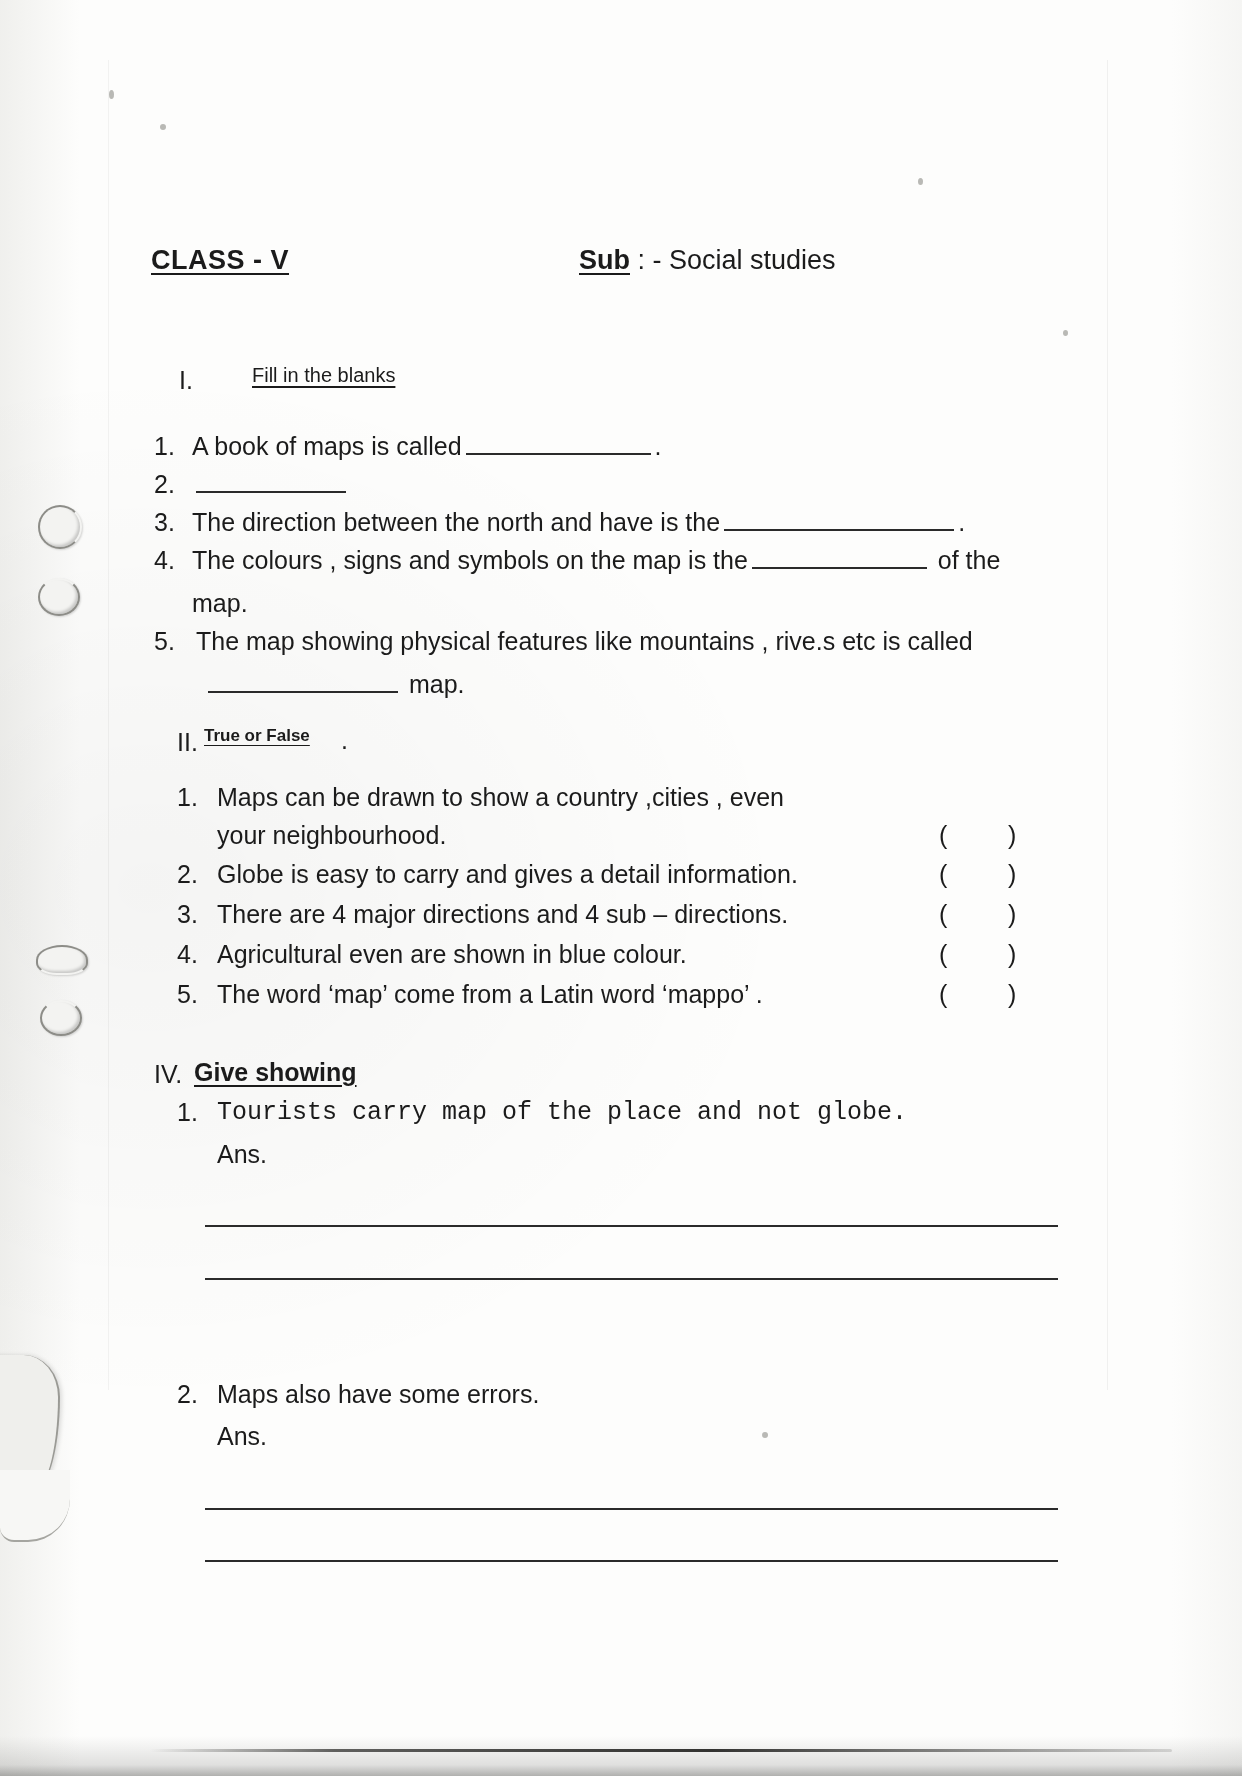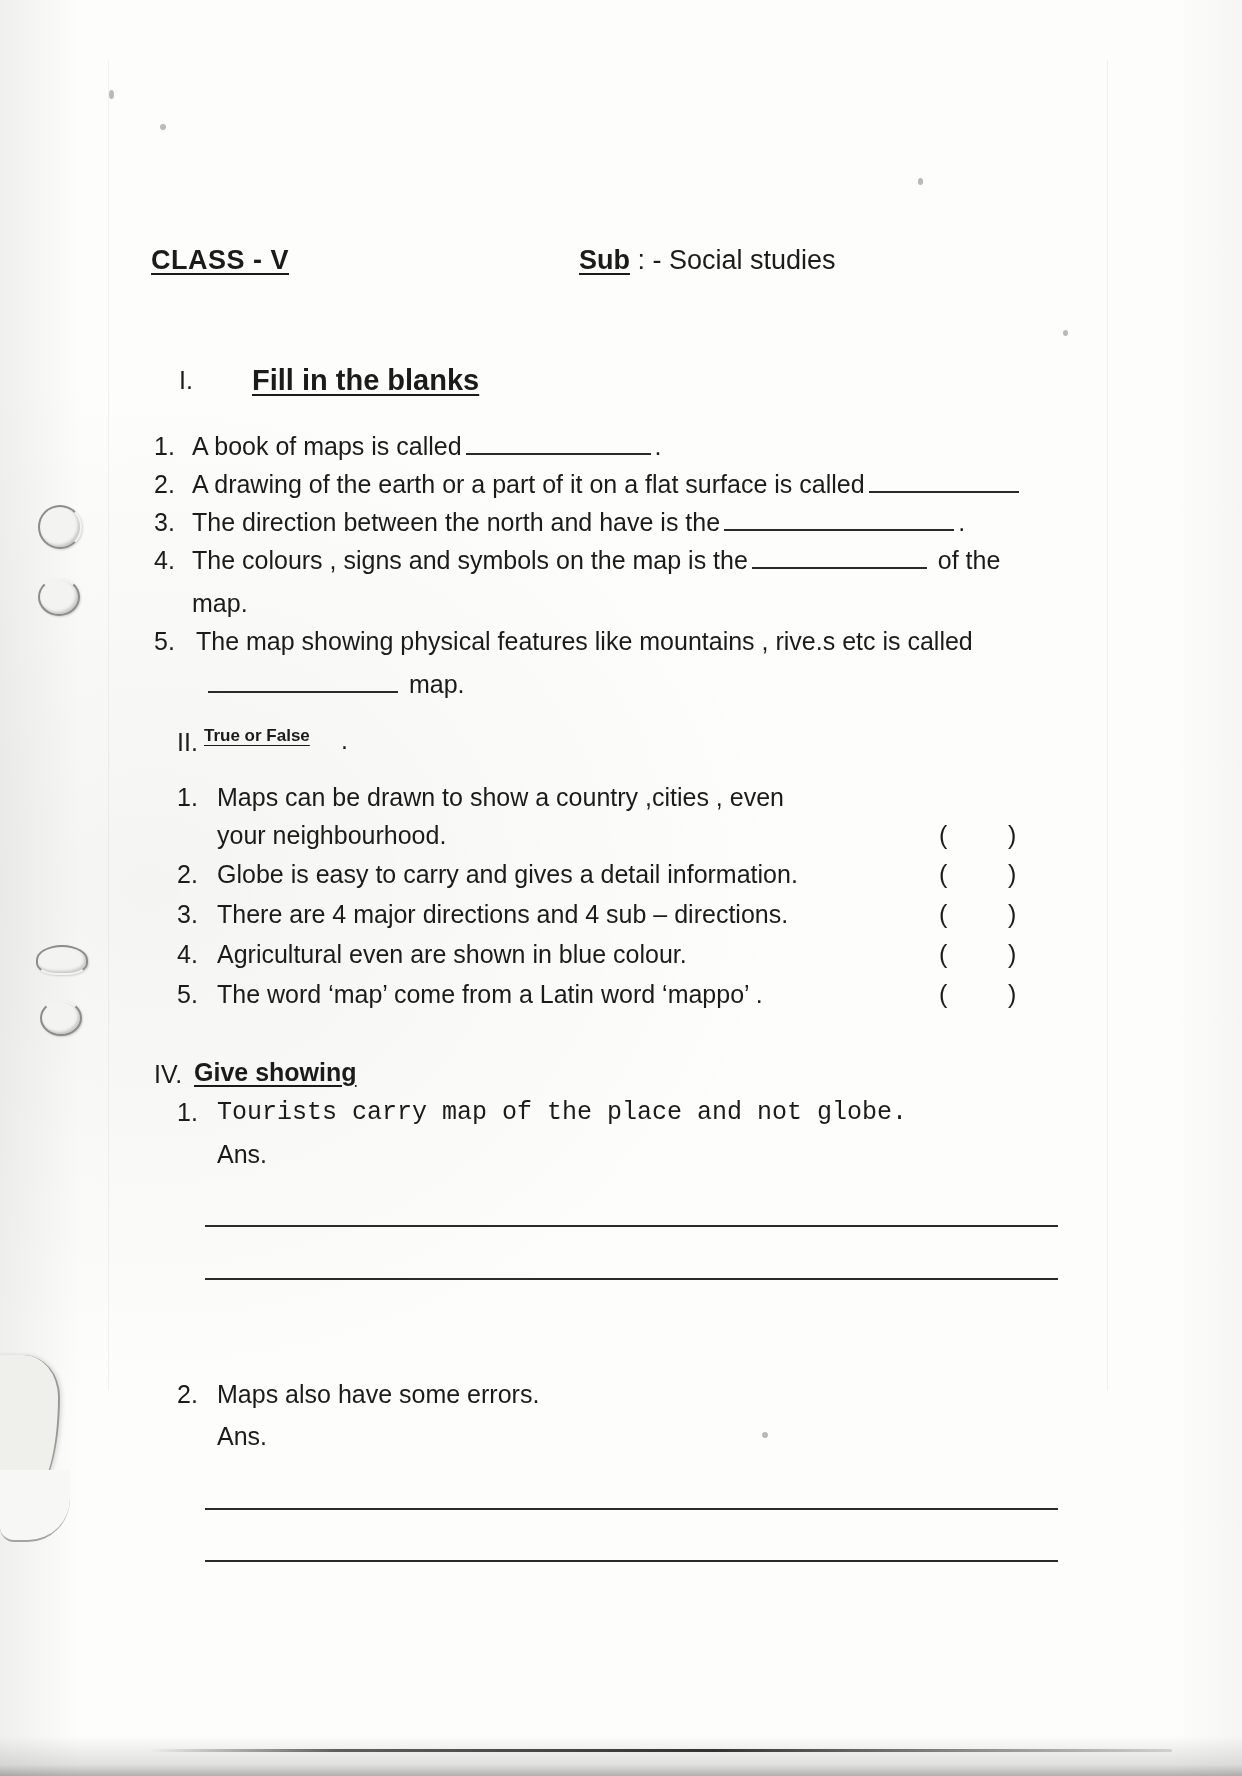--- a/index.html
+++ b/index.html
@@ -125,21 +125,21 @@
     left: 565px; top: 245px;
     font-size: 27px;
   }
   .hdr-lesson {
     left: 312px; top: 306px;
     font-size: 26px; font-weight: bold;
   }
   .hdr-lesson .ws { margin-left: 30px; }
 
   .sec-1-num { left: 165px; top: 366px; font-size: 25px; }
-  .sec-1-title { left: 238px; top: 364px; font-size: 29px; font-weight: bold; }
+  .sec-1-title { left: 238px; top: 364px; font-size: 20px; font-weight: normal; }
 
   .fib { font-size: 25px; }
   .fib .num { position: absolute; }
   .fib .txt { position: absolute; }
 
   .blank {
     display: inline-block;
     border-bottom: 2px solid #2a2a2a;
     vertical-align: baseline;
     height: 19px;
@@ -218,21 +218,21 @@
         <span>1.</span>
       </span>
       <span class="row txt" style="left:178px;top:432px;">
         <span>A book of maps  is called</span><span class="blank w185"></span><span>.</span>
       </span>
 
       <span class="row num" style="left:140px;top:470px;">
         <span>2.</span>
       </span>
       <span class="row txt" style="left:178px;top:470px;">
-        <span>A drawing of  the earth or a part of it on a flat surface is called</span><span class="blank w150"></span>
+        <span class="blank w150"></span>
       </span>
 
       <span class="row num" style="left:140px;top:508px;">
         <span>3.</span>
       </span>
       <span class="row txt" style="left:178px;top:508px;">
         <span>The direction between the north and have is the</span><span class="blank w230"></span><span>.</span>
       </span>
 
       <span class="row num" style="left:140px;top:546px;">

